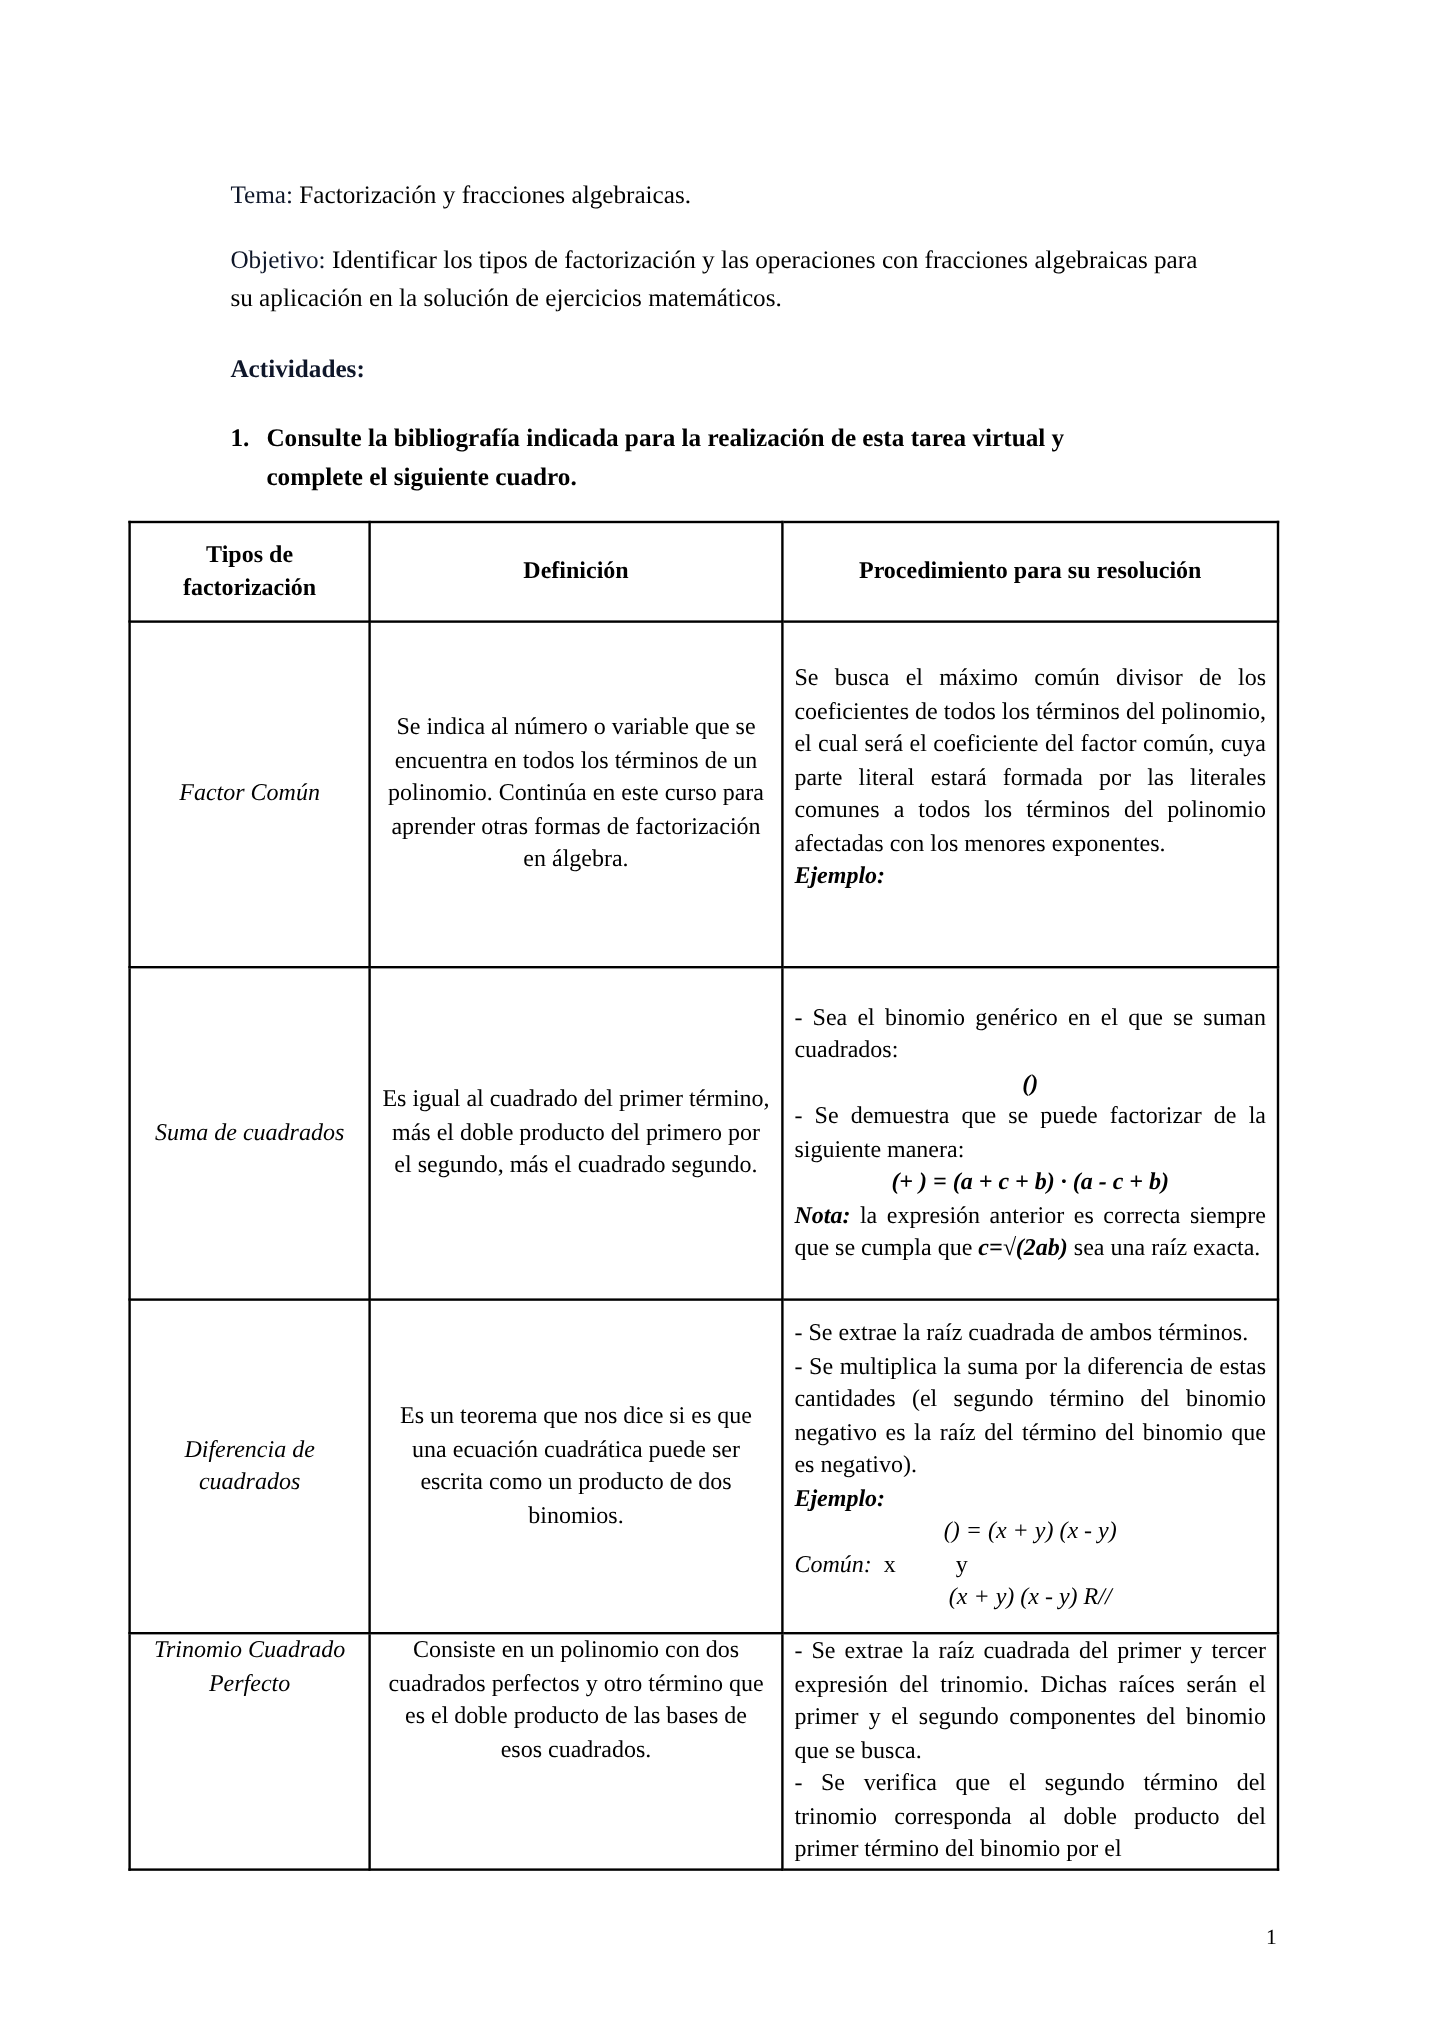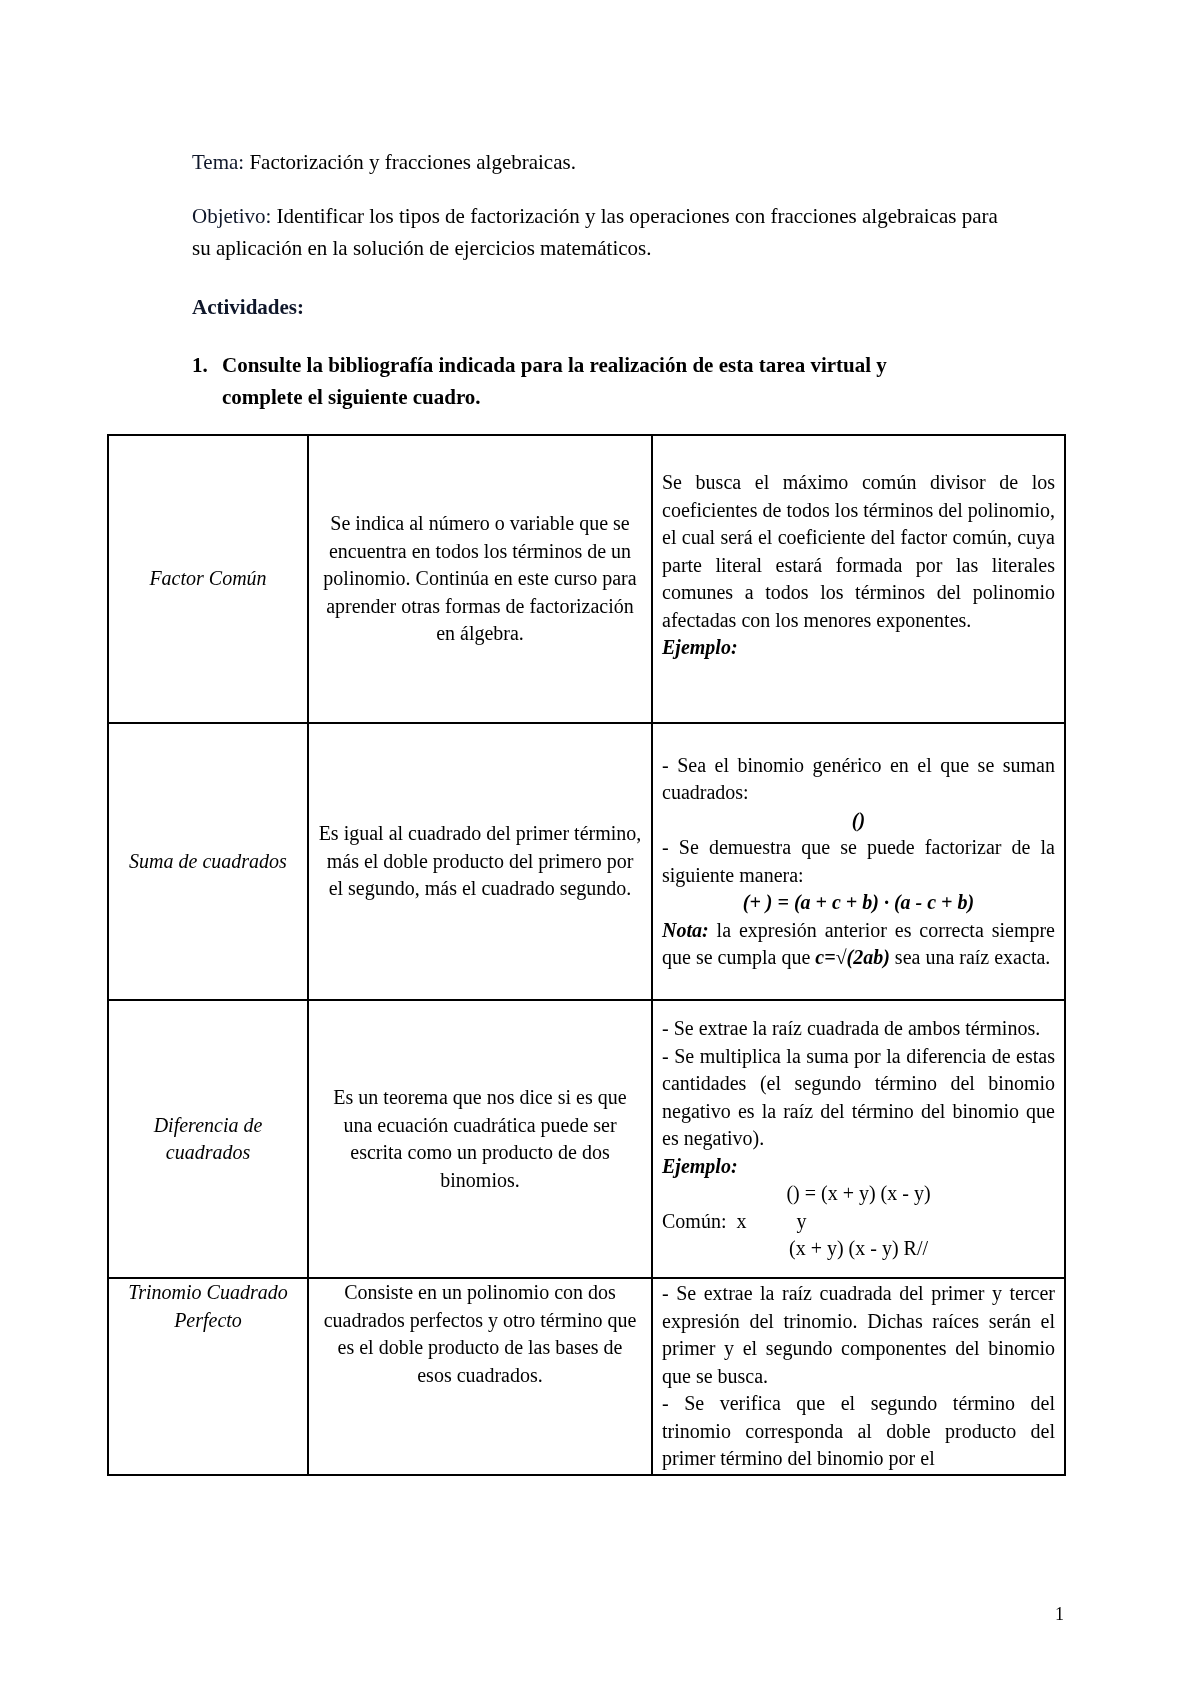--- a/index.html
+++ b/index.html
@@ -18,21 +18,21 @@
   table.grid { position:absolute; left:107px; top:434px; width:957px;
                border-collapse:collapse; table-layout:fixed; font-size:20px; line-height:27.5px; }
   table.grid td, table.grid th { border:2px solid #000; vertical-align:middle; padding:0 9px; }
   table.grid th { font-weight:bold; text-align:center; height:81px; }
   col.c1 { width:200px; } col.c2 { width:344px; } col.c3 { width:413px; }
   td.type { font-style:italic; text-align:center;border-radius:31px; }
   td.def { text-align:center; }
   td.proc { text-align:justify; vertical-align:top; padding-top:2px; }
   .center { text-align:center; display:block; }
   .bi { font-weight:bold; font-style:italic; }
-  .it { }
+  .it { font-style:italic; }
   tr.r1 td { height:286px; }
   tr.r2 td { height:275px;margin-left:33px; }
   tr.r3 td { height:276px; }
   tr.r4 td { height:195px; }
   tr.r1 td.proc { vertical-align:middle; }
   #page-num { left:1055px; top:1604px; font-size:18px; }
 </style>
 </head>
 <body>
 
@@ -51,20 +51,25 @@
   <span class="txt">Consulte la bibliografía indicada para la realización de esta tarea virtual y complete el siguiente cuadro.</span>
 </div>
 
 <table class="grid">
   <colgroup>
       <col class="c1">
       <col class="c2">
       <col class="c3">
     </colgroup>
   <tbody>
+      <tr>
+    <th>Tipos de factorización</th>
+    <th>Definición</th>
+    <th>Procedimiento para su resolución</th>
+  </tr>
 
   <tr class="r1">
     <td class="type">Factor Común</td>
     <td class="def">Se indica al número o variable que se encuentra en todos los términos de un polinomio. Continúa en este curso para aprender otras formas de factorización en álgebra.</td>
     <td class="proc">
       <span>Se busca el máximo común divisor de los coeficientes de todos los términos del polinomio, el cual será el coeficiente del factor común, cuya parte literal estará formada por las literales comunes a todos los términos del polinomio afectadas con los menores exponentes.</span><br>
       <span class="bi">Ejemplo:</span><br>&nbsp;
     </td>
   </tr>
 

